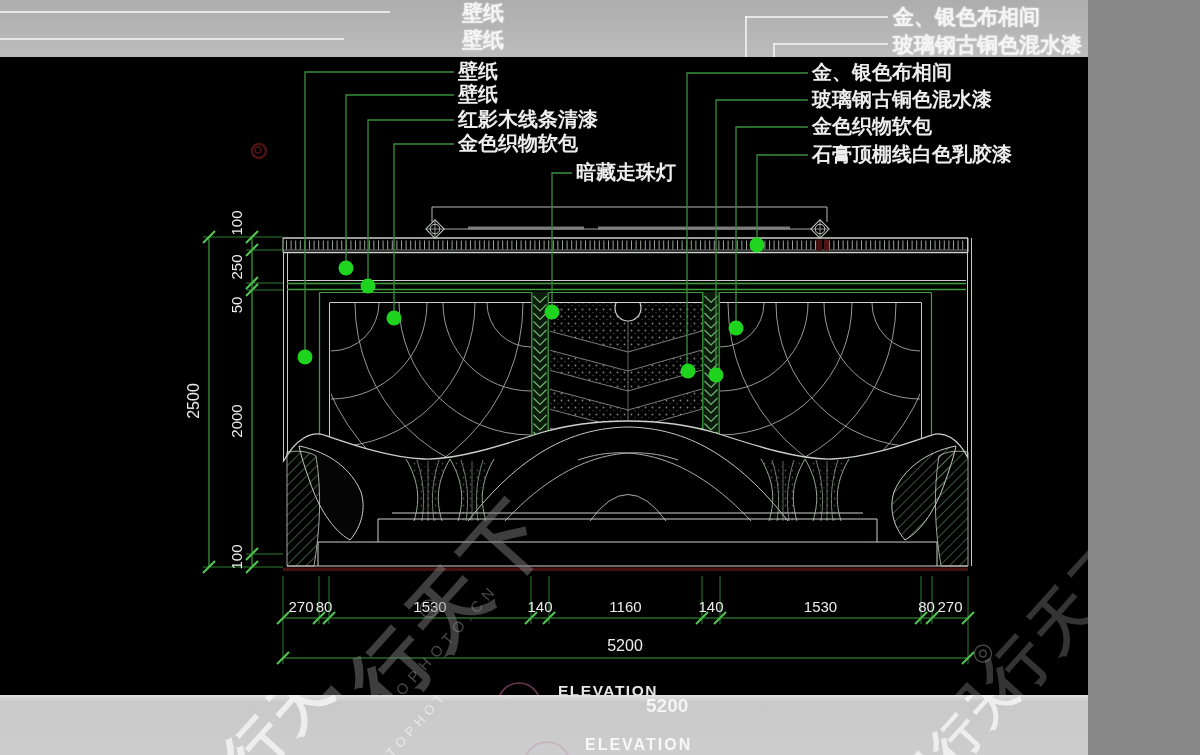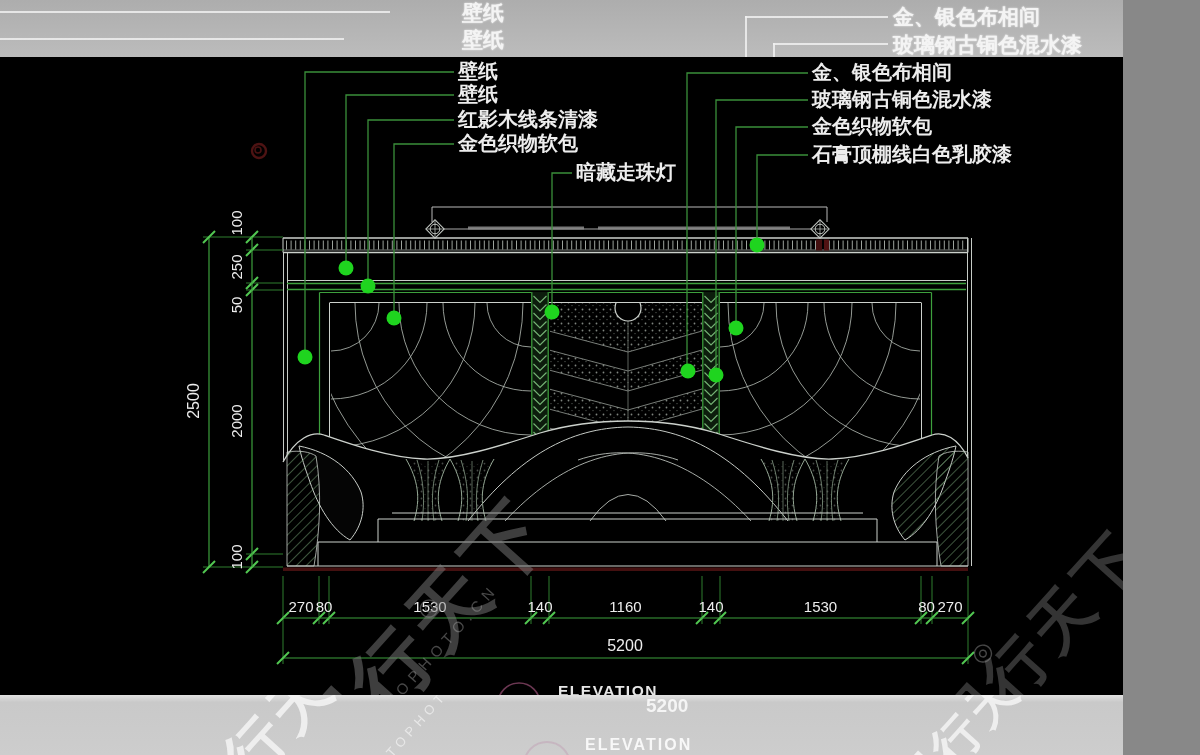--- a/index.html
+++ b/index.html
@@ -1,17 +1,17 @@
 <!DOCTYPE html>
 <html><head>
 <meta charset="utf-8">
 <style>
   html,body{margin:0;padding:0;background:#888;}
   .page{position:relative;width:1088px;height:755px;overflow:hidden;
-        font-family:"Liberation Sans",sans-serif;background:#000;padding-left:35px;}
+        font-family:"Liberation Sans",sans-serif;background:#000;}
   
   .top-band{position:absolute;left:0;top:0;width:1200px;height:57px;
             background:linear-gradient(180deg,#adadad,#bcbcbc);}
   .tb-line{position:absolute;height:2px;background:rgba(240,240,240,.85);}
   .tb-text{position:absolute;color:#f4f4f4;font-size:21px;font-weight:700;
            text-shadow:0 0 2px rgba(255,255,255,.8);white-space:nowrap;}
   
   #drawing{position:absolute;left:0;top:57px;width:1200px;height:638px;background:#000;}
   
   .wm{position:absolute;transform:rotate(-48deg);transform-origin:center;

